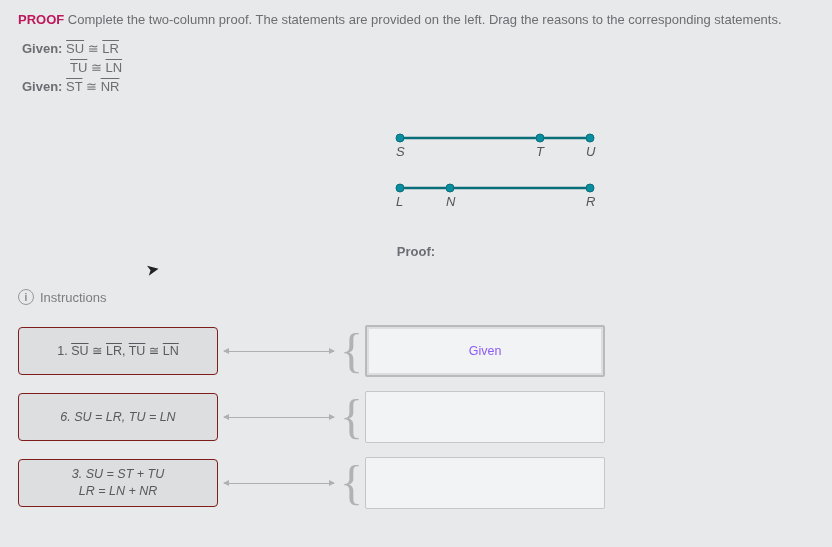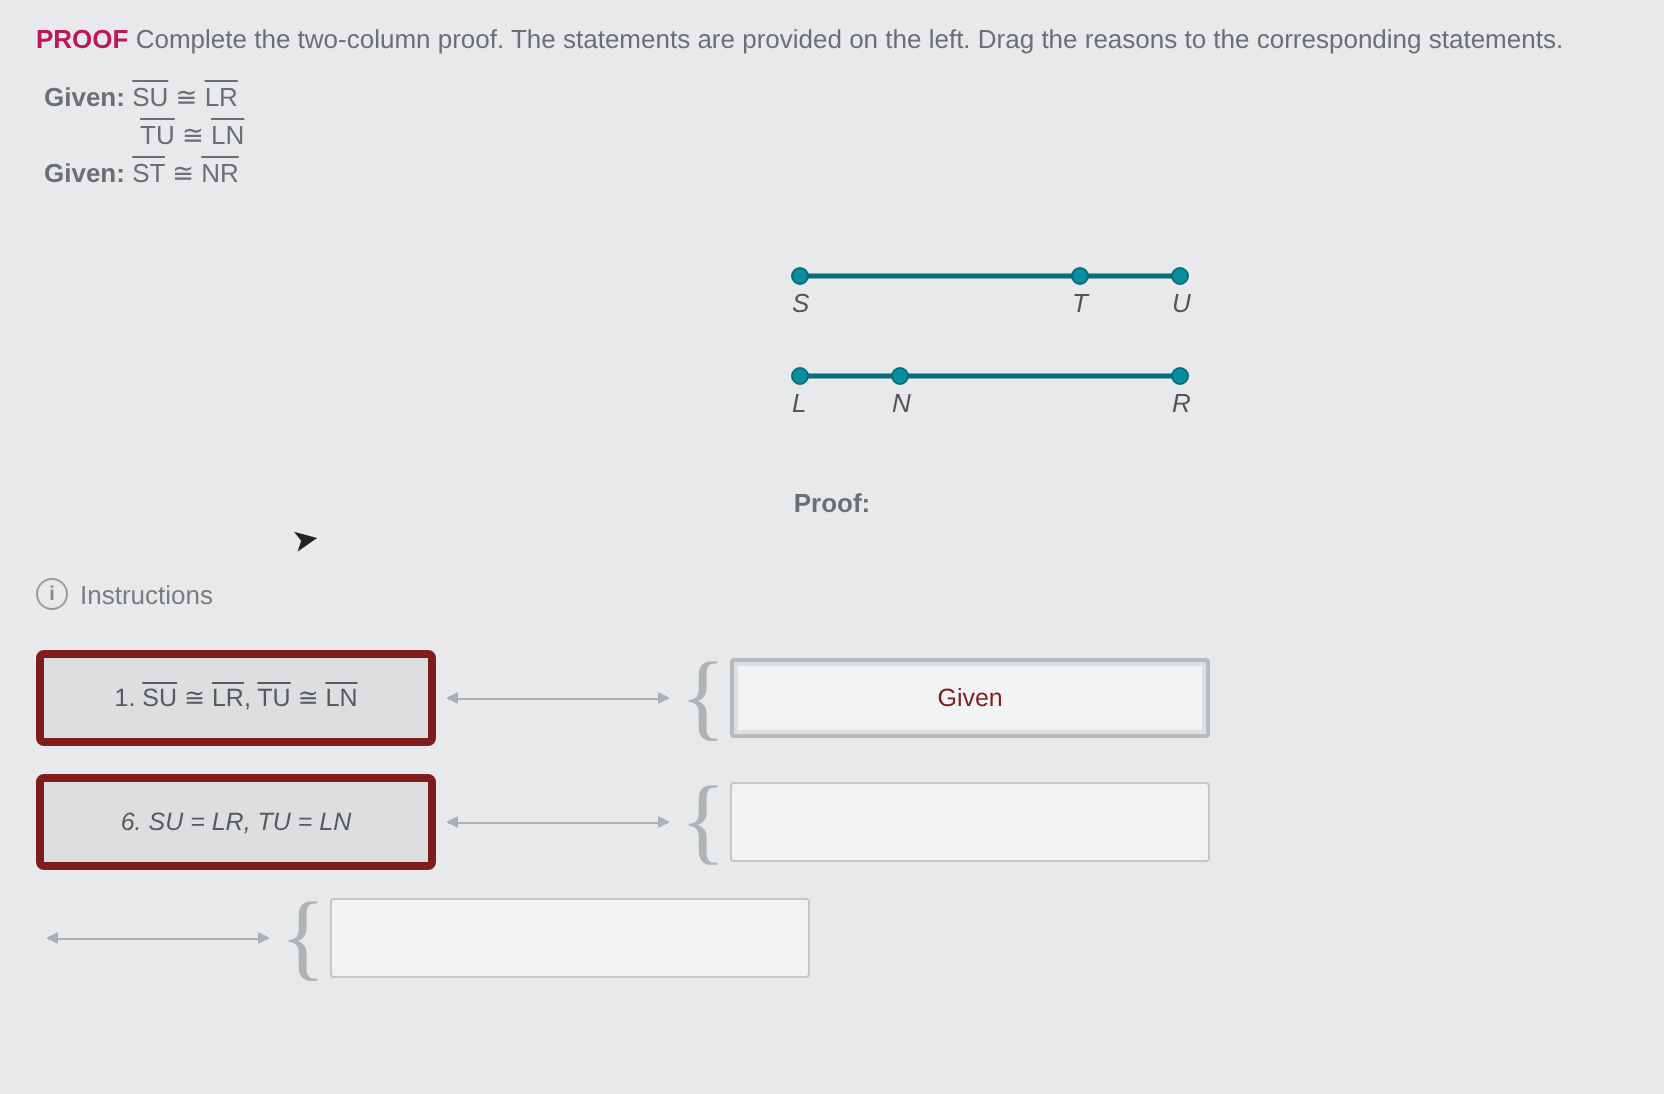--- a/index.html
+++ b/index.html
@@ -75,21 +75,21 @@
     }
     .proof-rows { display: flex; flex-direction: column; gap: 14px; }
     .proof-row {
       display: flex;
       align-items: center;
     }
     .statement-box {
       width: 200px;
       min-height: 48px;
       background: #dcdedf;
-      border: 4px solid #7f1d1d;
+      border: 1px solid #7f1d1d;
       border-radius: 4px;
       display: flex;
       align-items: center;
       justify-content: center;
       font-size: 12.5px;
       color: #575a5e;
       padding: 6px 10px;
       text-align: center;
     }
     .connector {
@@ -115,29 +115,29 @@
     }
     .brace {
       font-size: 48px;
       color: #b0b3b6;
       line-height: 0.8;
       margin-right: 2px;
       font-family: "Times New Roman", serif;
     }
     .reason-box {
       width: 240px;
-      height: 40px;
+      height: 52px;
       background: #f2f3f4;
       border: 1px solid #c4c6c9;
       border-radius: 2px;
       display: flex;
       align-items: center;
       justify-content: center;
       font-size: 12.5px;
-      color: #7f1d1d;
+      color: #8b5cf6;
     }
     .reason-box.filled {
       border: 2px solid #b8bbbe;
       box-shadow: 0 0 0 2px #dcdee0 inset;
     }
     .cursor {
       position: absolute;
       left: 146px;
       top: 260px;
       font-size: 16px;
@@ -223,20 +223,26 @@
     <div class="connector"></div>
     <div class="brace-wrap">
       <span class="brace">{</span>
       <div class="reason-box">
         <span></span>
       </div>
     </div>
   </div>
 
   <div class="proof-row">
+    <div class="statement-box">
+      <div class="stmt-inner">
+        <i>3. SU = ST + TU</i><br>
+        <i>LR = LN + NR</i>
+      </div>
+    </div>
     <div class="connector"></div>
     <div class="brace-wrap">
       <span class="brace">{</span>
       <div class="reason-box">
         <span></span>
       </div>
     </div>
   </div>
 
 </div>

